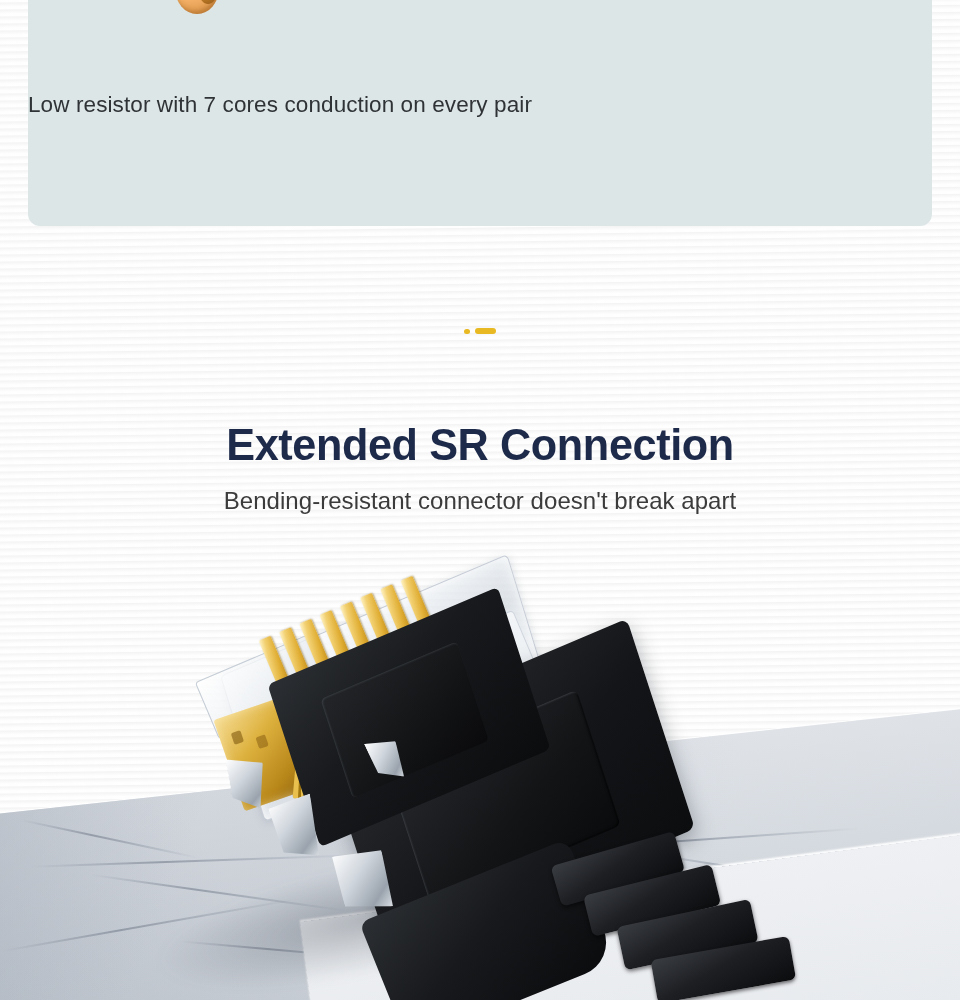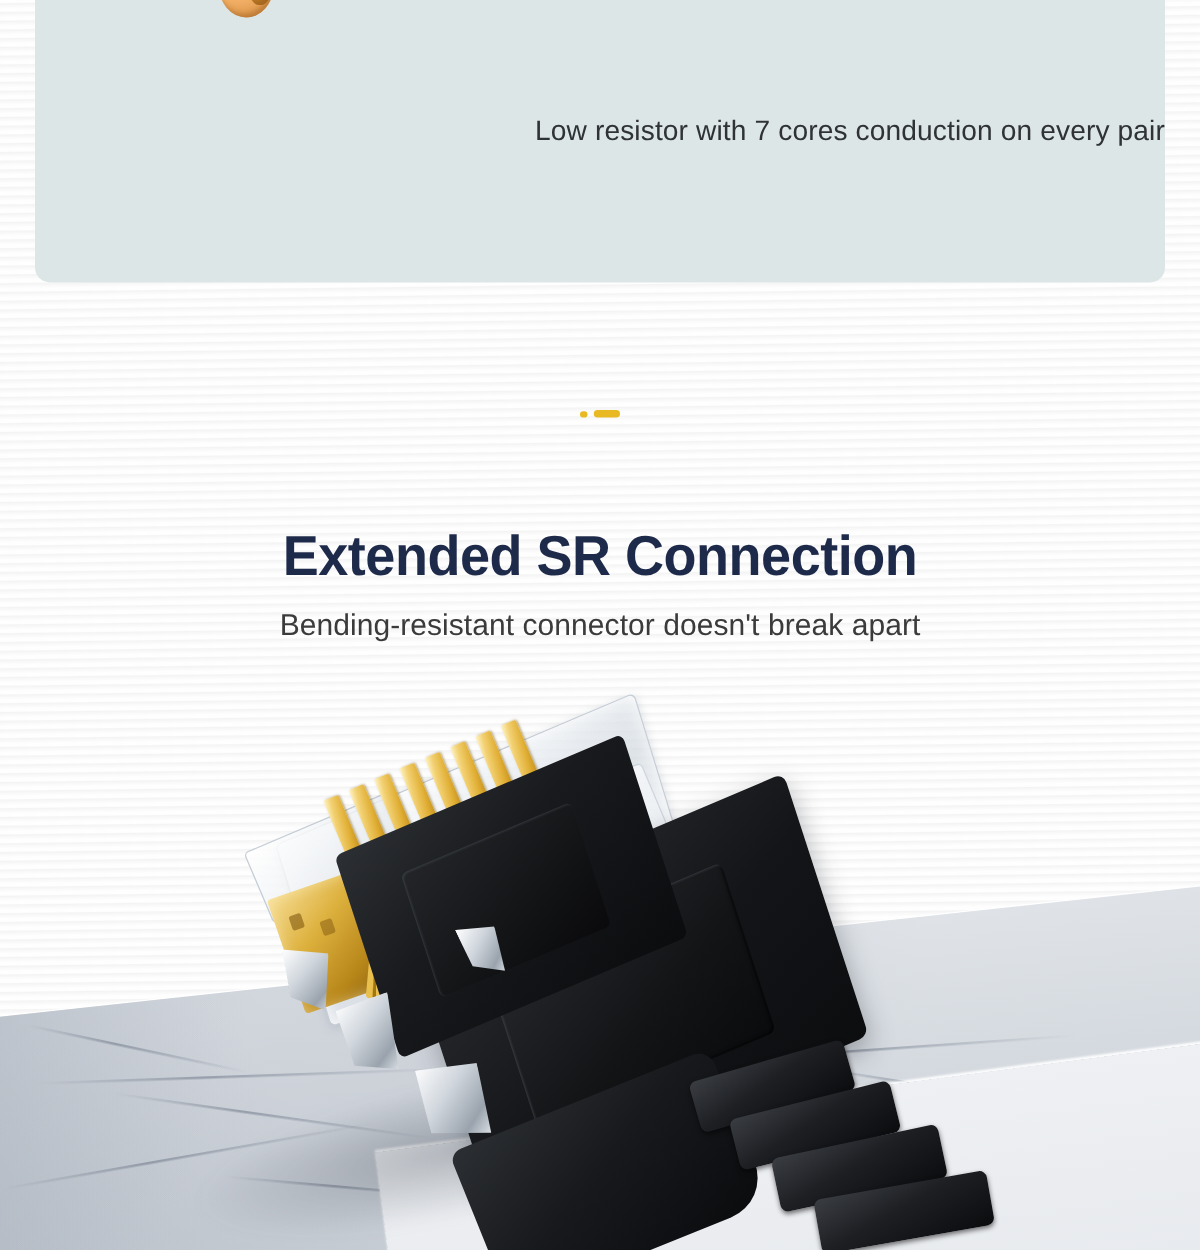--- a/index.html
+++ b/index.html
@@ -73,21 +73,21 @@
   }
   .strand.s1 { left: 147px; top: 2px;  width: 44px; height: 52px; }
   .strand.s3 { left: 172px; top: 22px; width: 16px; height: 22px;
     background: linear-gradient(135deg,#d8962f,#a86a1e); border-radius: 40% 60% 50% 50%; }
 
   .feature-caption {
     position: absolute;
     left: 0;
     top: 132px;
     width: 904px;
-    text-align: right;
+    text-align: left;
     font-size: 22.5px;
     letter-spacing: 0.1px;
     color: #2f3336;
     font-weight: 400;
     white-space: nowrap;
   }
 
   
   .divider {
     position: absolute;

